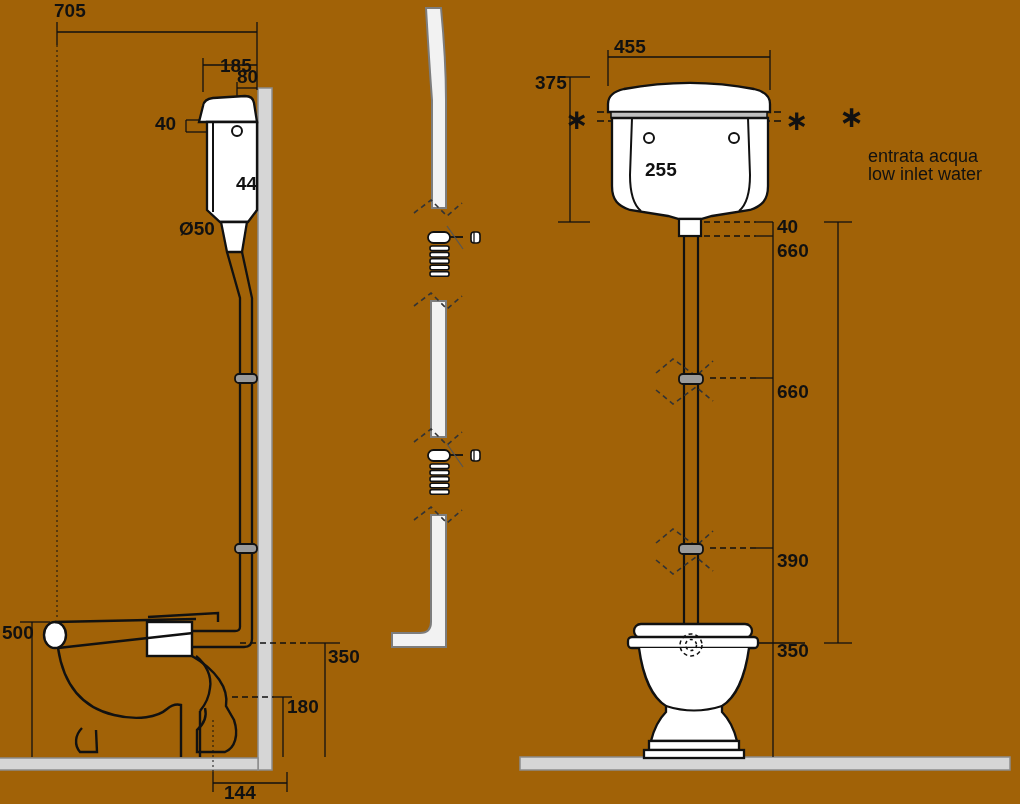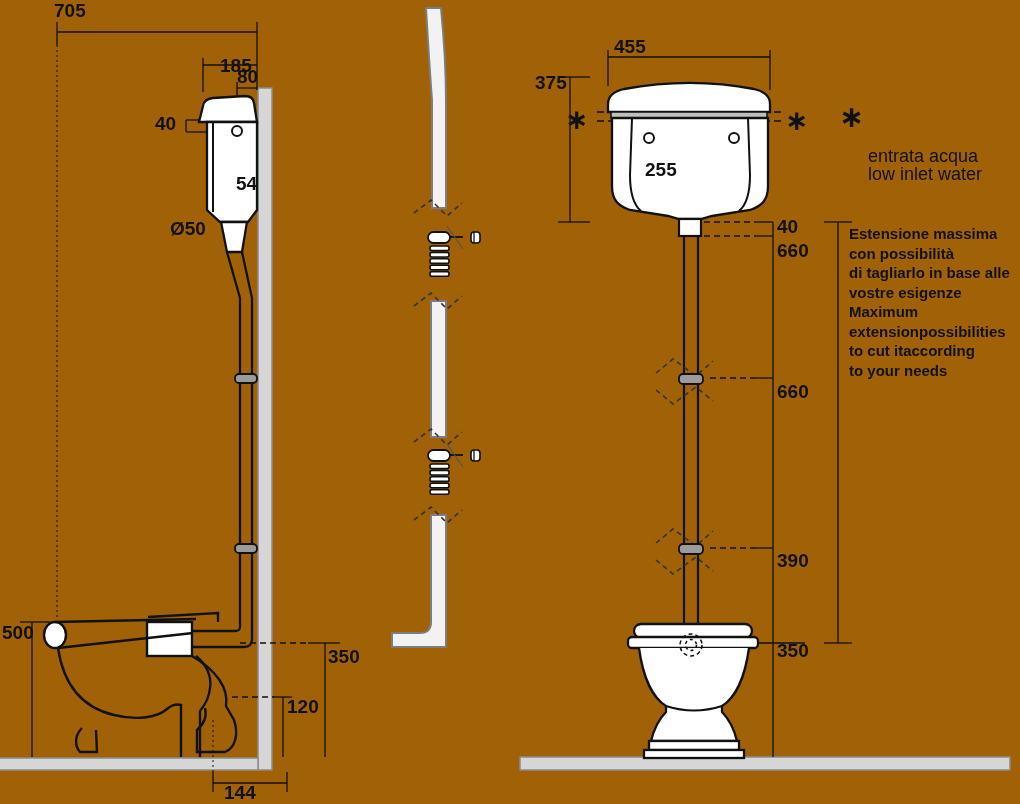--- a/index.html
+++ b/index.html
@@ -188,47 +188,37 @@
       <circle cx="691" cy="645" r="11" fill="none" stroke="#111" stroke-width="1.5" stroke-dasharray="4,3"></circle>
       <circle cx="691" cy="645" r="5.5" fill="none" stroke="#111" stroke-width="1.5" stroke-dasharray="3,3"></circle>
     </g>
   </g>
 </svg>
 
 <div class="lbl" style="left:54px;top:1px">705</div>
 <div class="lbl" style="left:220px;top:56px">185</div>
 <div class="lbl" style="left:237px;top:67px">80</div>
 <div class="lbl" style="left:155px;top:114px">40</div>
-<div class="lbl" style="left:236px;top:174px">54</div>
-<div class="lbl" style="left:170px;top:219px">Ø50</div>
+<div class="lbl" style="left:236px;top:174px">44</div>
+<div class="lbl" style="left:179px;top:219px">Ø50</div>
 <div class="lbl" style="left:2px;top:623px">500</div>
 <div class="lbl" style="left:328px;top:647px">350</div>
-<div class="lbl" style="left:287px;top:697px">120</div>
+<div class="lbl" style="left:287px;top:697px">180</div>
 <div class="lbl" style="left:224px;top:783px">144</div>
 
 <div class="lbl" style="left:614px;top:37px">455</div>
 <div class="lbl" style="left:535px;top:73px">375</div>
 <div class="lbl" style="left:645px;top:160px">255</div>
 <div class="lbl" style="left:777px;top:217px">40</div>
 <div class="lbl" style="left:777px;top:241px">660</div>
 <div class="lbl" style="left:777px;top:382px">660</div>
 <div class="lbl" style="left:777px;top:551px">390</div>
 <div class="lbl" style="left:777px;top:641px">350</div>
 
 <div class="ast" style="left:565px;top:106px;font-size:28px">∗</div>
 <div class="ast" style="left:785px;top:107px;font-size:28px">∗</div>
 <div class="ast" style="left:839px;top:102px">∗</div>
 
 <div class="legend-line" style="left:868px;top:103px">entrata acqua</div>
 <div class="legend-line" style="left:868px;top:121px">low inlet water</div>
 
-<div class="note">
-  <div>Estensione massima</div>
-  <div>con possibilità</div>
-  <div>di tagliarlo in base alle</div>
-  <div>vostre esigenze</div>
-  <div>Maximum</div>
-  <div>extensionpossibilities</div>
-  <div>to cut itaccording</div>
-  <div>to your needs</div>
+
 </div>
 
-</div>
-
 </body></html>

